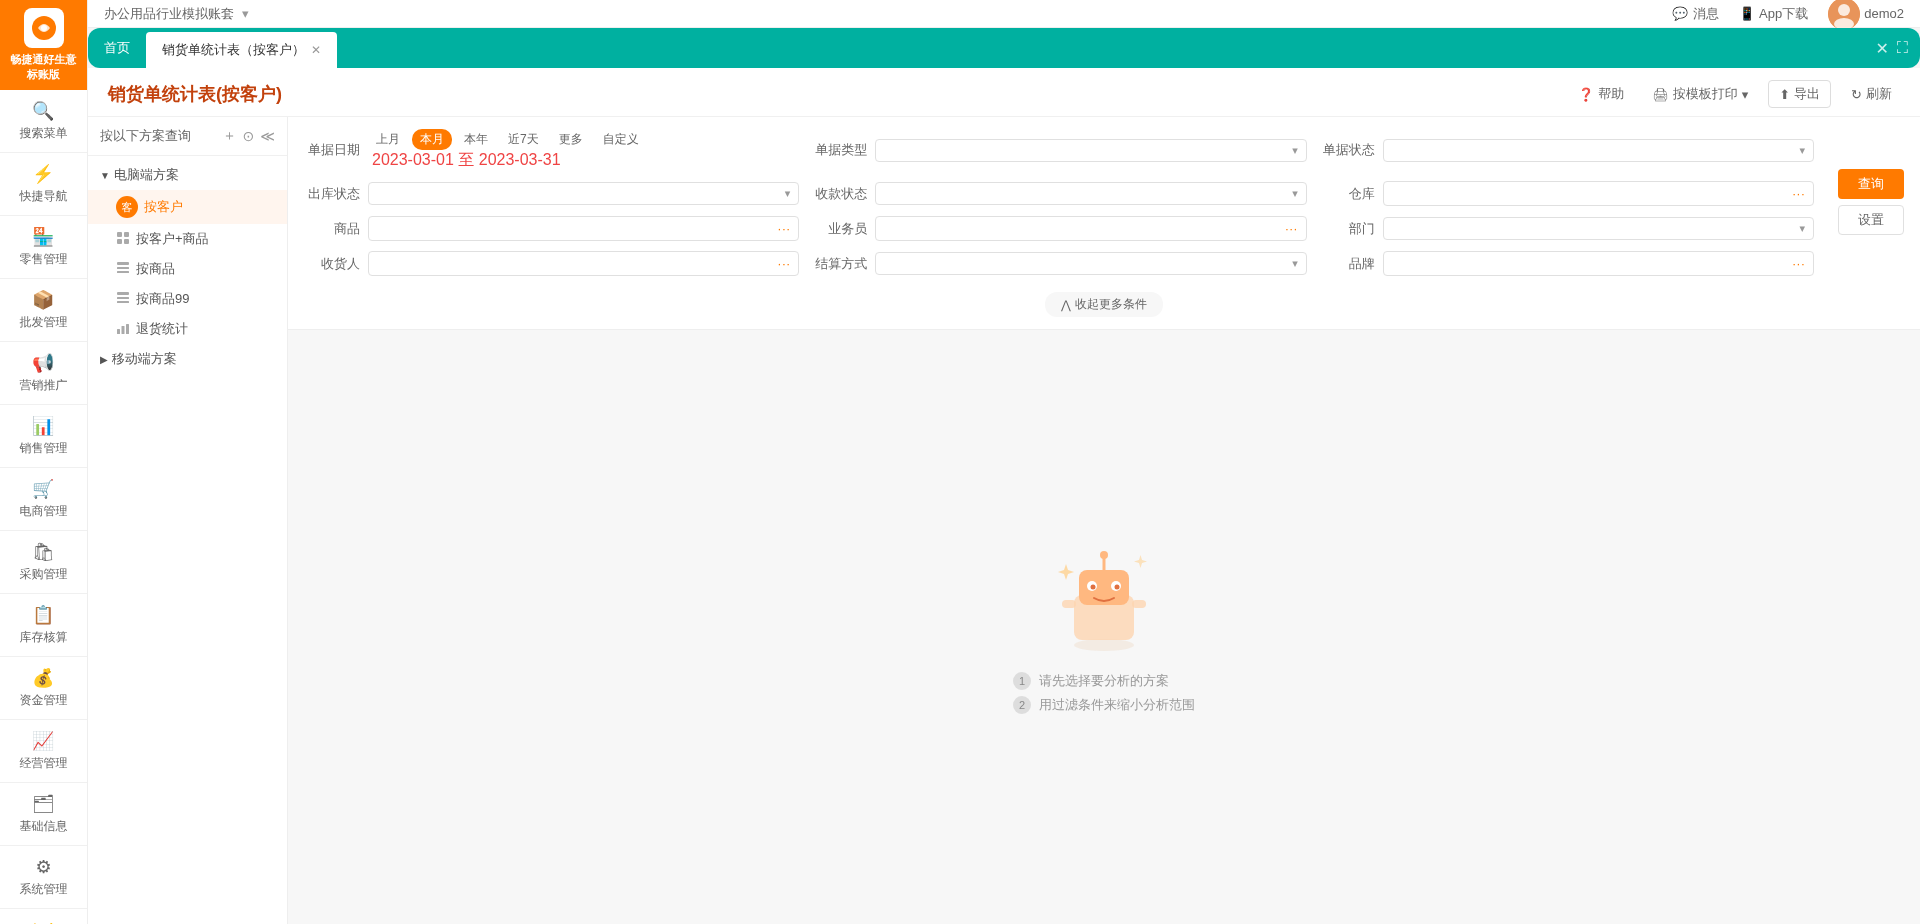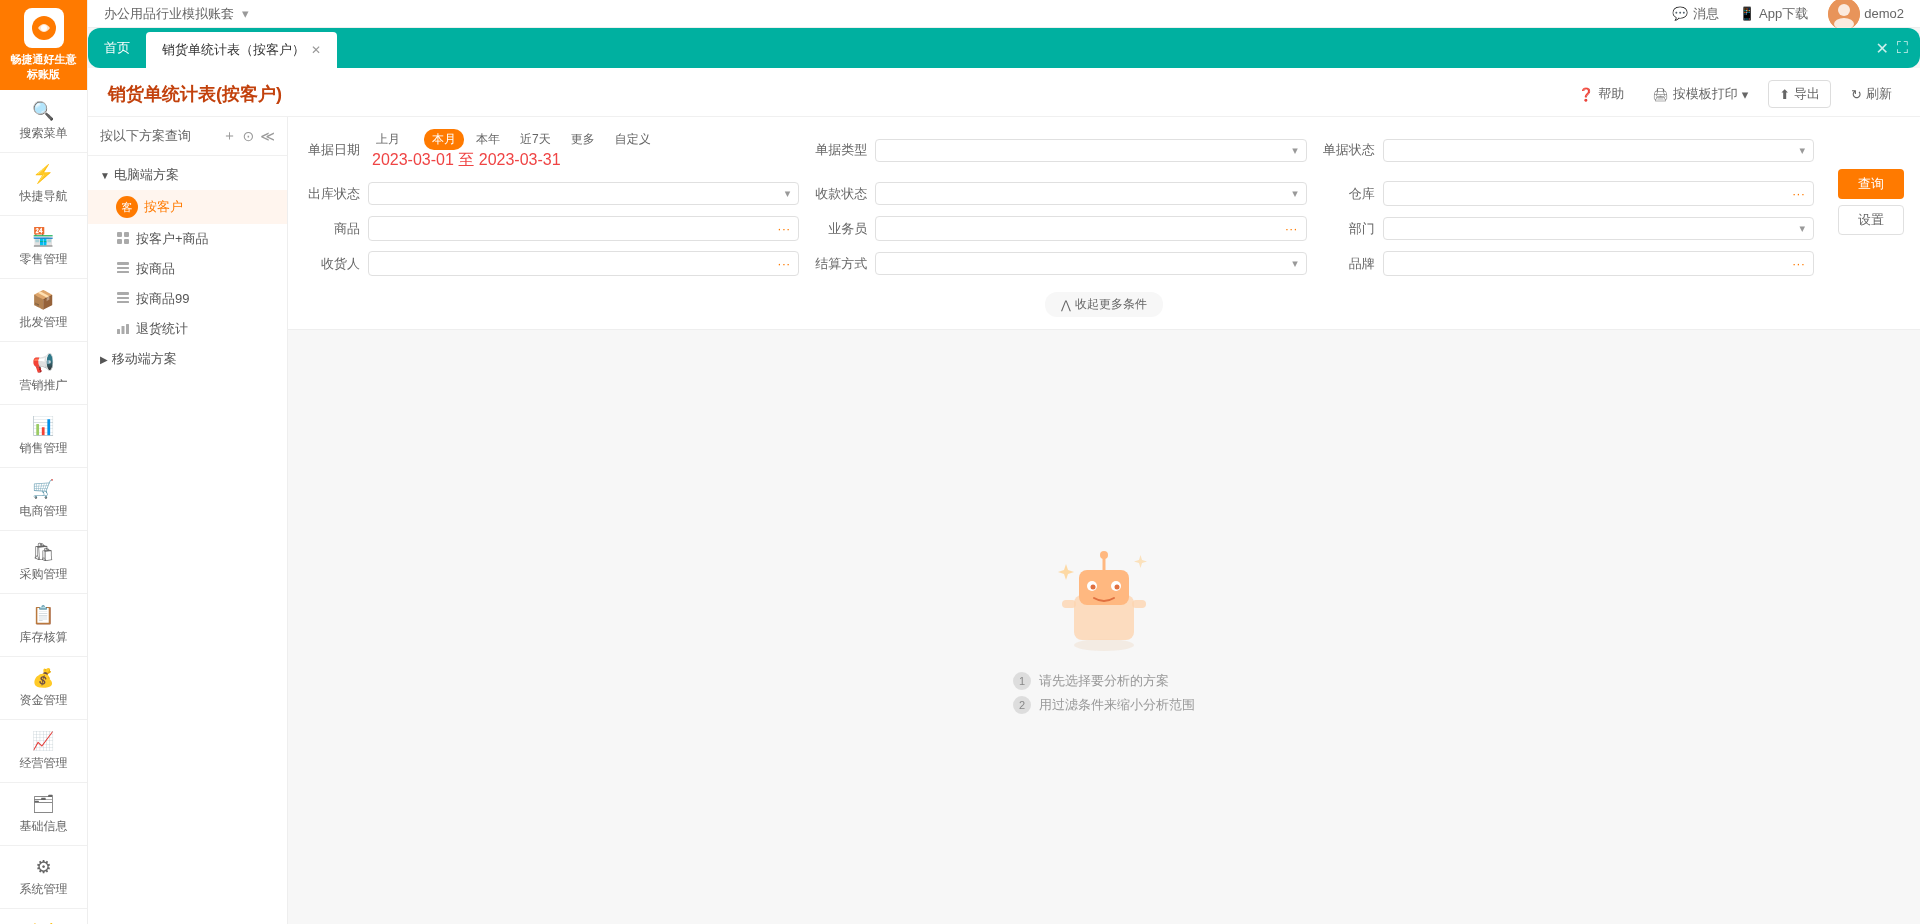--- a/index.html
+++ b/index.html
@@ -299,21 +299,20 @@
       padding: 2px 8px;
       font-size: 12px;
       cursor: pointer;
       color: #666;
       border-radius: 3px;
     }
     .date-tab.active {
       background: #ff7a00;
       color: #fff;
       border-radius: 10px;
-      margin-left: 12px;
     }
     .date-range-text {
       font-size: 16px;
       color: #ef4444;
       margin-left: 4px;
     }
     .select-box {
       display: flex;
       align-items: center;
       border: 1px solid #e0e0e0;

